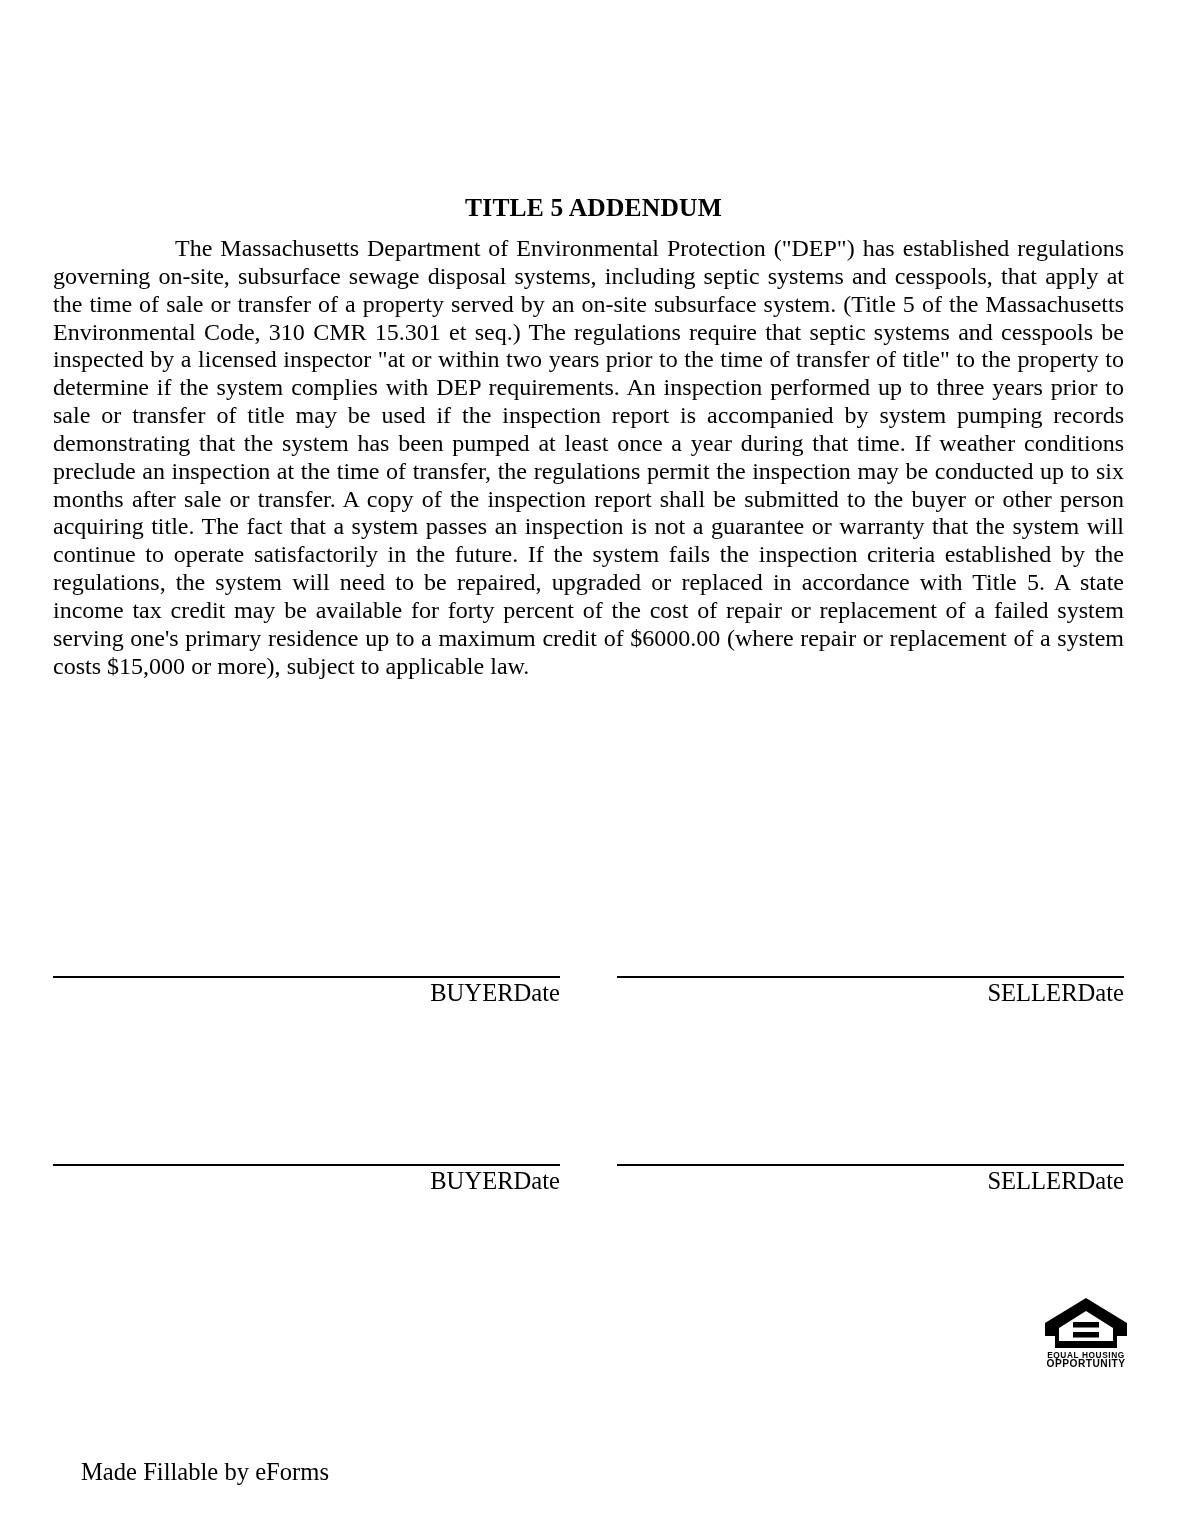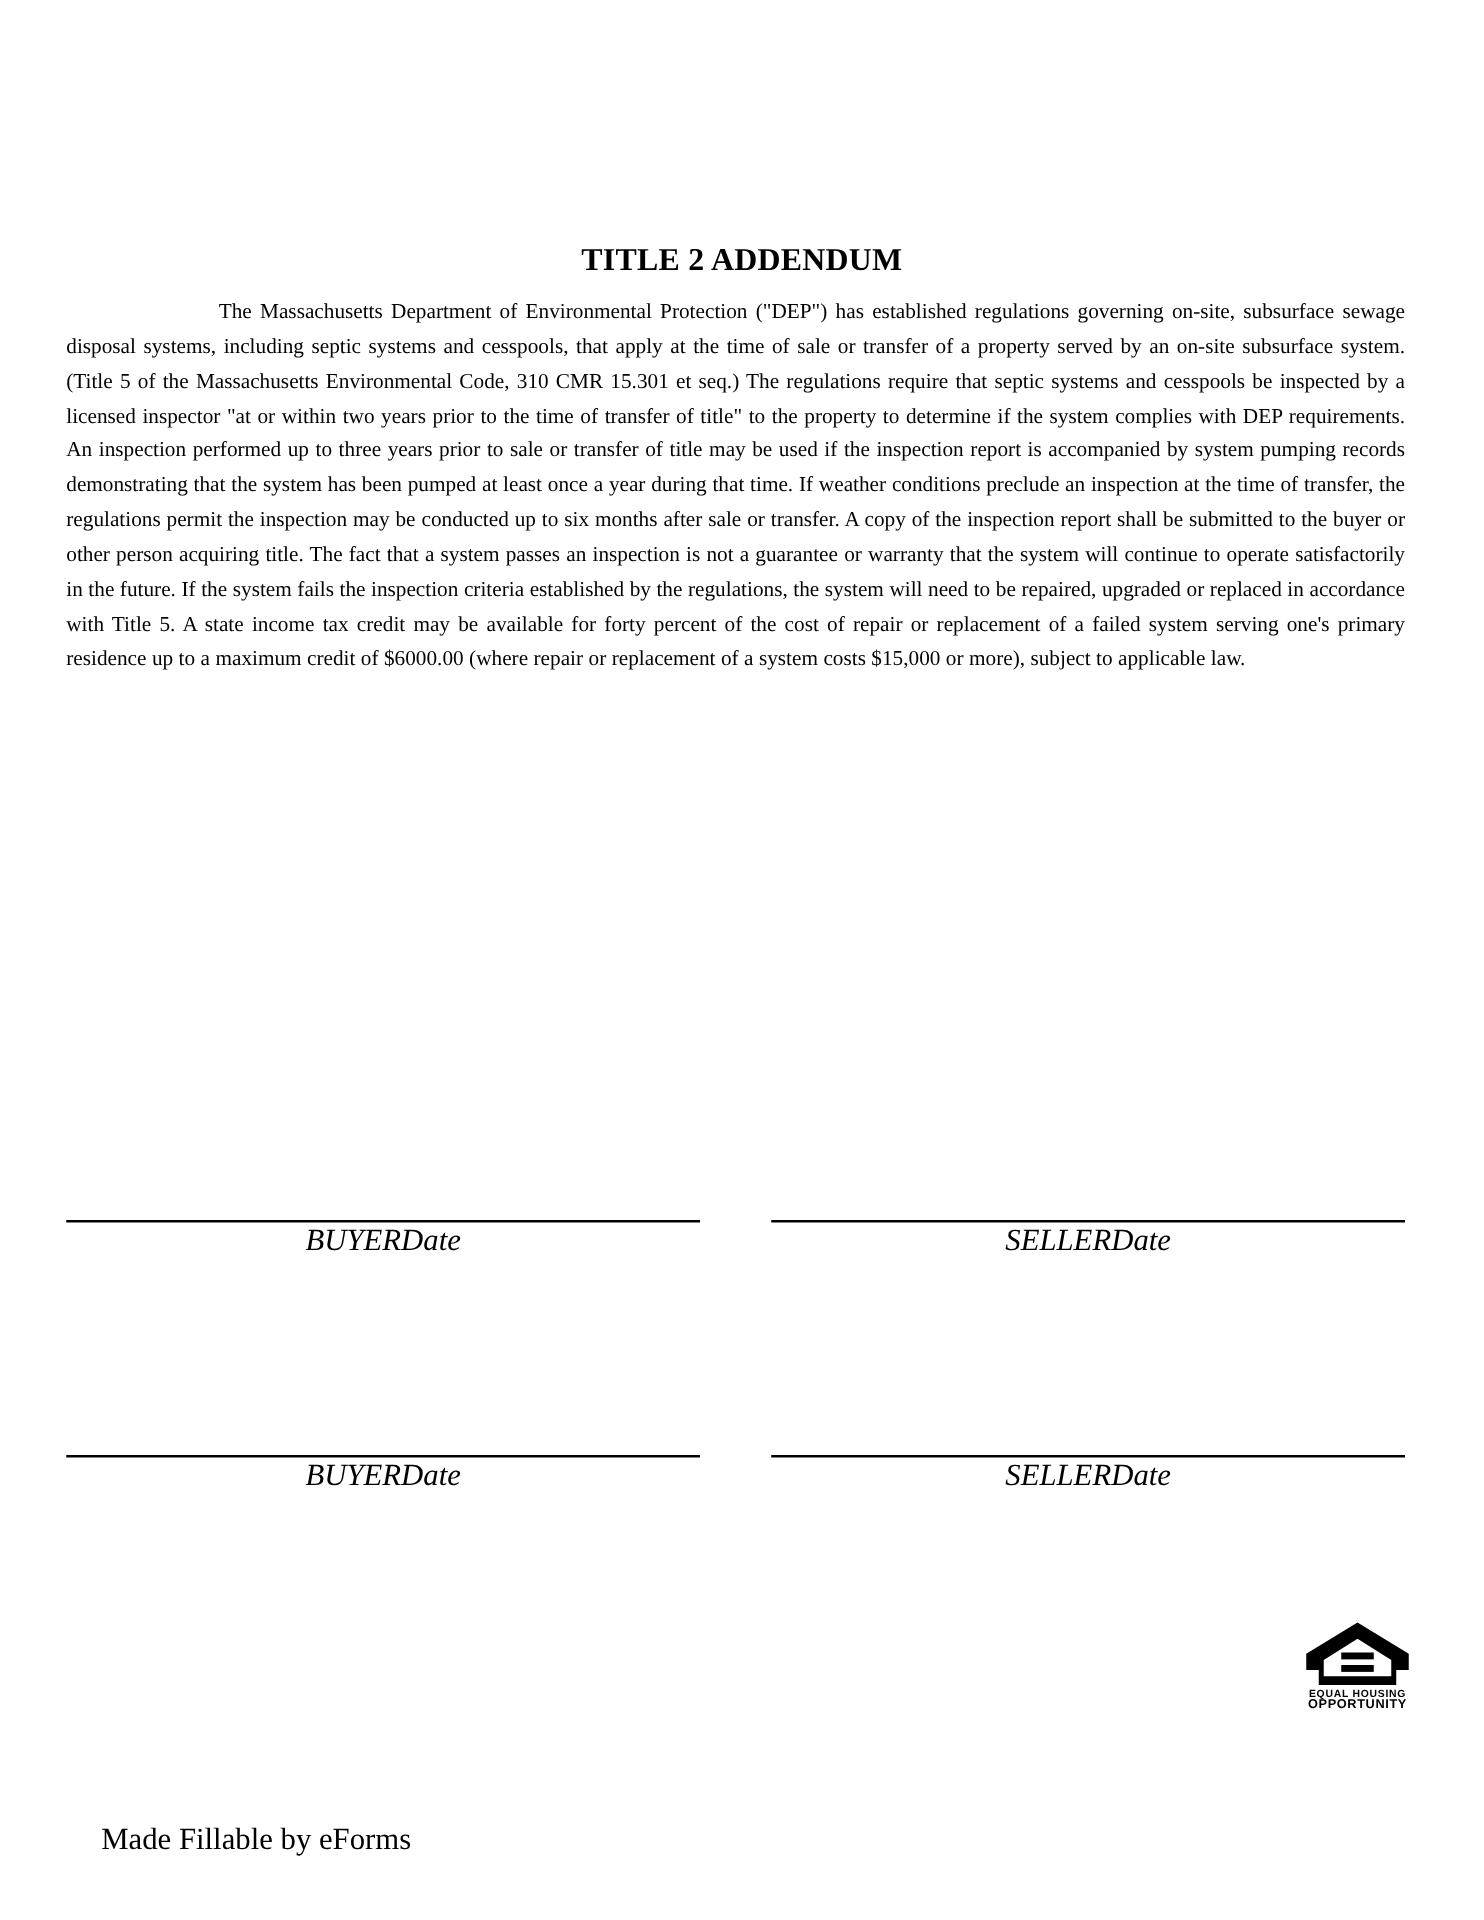--- a/index.html
+++ b/index.html
@@ -35,21 +35,21 @@
 
   
   .body-block {
     position: absolute;
     left: 53px;
     top: 235px;
     width: 1071px;
   }
   .body-para {
     margin: 0;
-    font-size: 17px;
+    font-size: 24px;
     line-height: 27.85px;
     text-align: justify;
     text-justify: inter-word;
     text-indent: 122px;
     hyphens: none;
     word-spacing: 0.1px;
   }
 
   
   .sig-row {
@@ -66,26 +66,25 @@
     width: 507px;
     position: relative;
   }
   .sig-rule {
     height: 0;
     border-top: 2px solid #000000;
     width: 100%;
   }
   .sig-labels {
     display: flex;
-    justify-content: center;
+    justify-content: flex-end;
     align-items: baseline;
     font-size: 24.6px;
     line-height: 28px;
     padding-top: 1px;
-    font-style: italic;
   }
   .sig-labels .role {
     white-space: nowrap;
   }
   .sig-labels .date {
     white-space: nowrap;
   }
 
   
   .eho-logo {
@@ -110,21 +109,21 @@
     line-height: 30px;
     white-space: nowrap;
     margin-left: 28px;
   }
 </style>
 </head>
 <body>
 
 <div class="page">
 
-  <h1 class="doc-title">TITLE 2 ADDENDUM</h1>
+  <h1 class="doc-title">TITLE 5 ADDENDUM</h1>
 
   <div class="body-block">
     <p class="body-para">The Massachusetts Department of Environmental Protection ("DEP") has established regulations governing on-site, subsurface sewage disposal systems, including septic systems and cesspools, that apply at the time of sale or transfer of a property served by an on-site subsurface system. (Title 5 of the Massachusetts Environmental Code, 310 CMR 15.301 et seq.) The regulations require that septic systems and cesspools be inspected by a licensed inspector "at or within two years prior to the time of transfer of title" to the property to determine if the system complies with DEP requirements. An inspection performed up to three years prior to sale or transfer of title may be used if the inspection report is accompanied by system pumping records demonstrating that the system has been pumped at least once a year during that time. If weather conditions preclude an inspection at the time of transfer, the regulations permit the inspection may be conducted up to six months after sale or transfer. A copy of the inspection report shall be submitted to the buyer or other person acquiring title. The fact that a system passes an inspection is not a guarantee or warranty that the system will continue to operate satisfactorily in the future.  If the system fails the inspection criteria established by the regulations, the system will need to be repaired, upgraded or replaced in accordance with Title 5. A state income tax credit may be available for forty percent of the cost of repair or replacement of a failed system serving one's primary residence up to a maximum credit of $6000.00 (where repair or replacement of a system costs $15,000 or more), subject to applicable law.</p>
   </div>
 
   <div class="sig-row row-1">
     <div class="sig-field">
       <div class="sig-rule"></div>
       <div class="sig-labels">
         <span class="role">BUYER</span>

